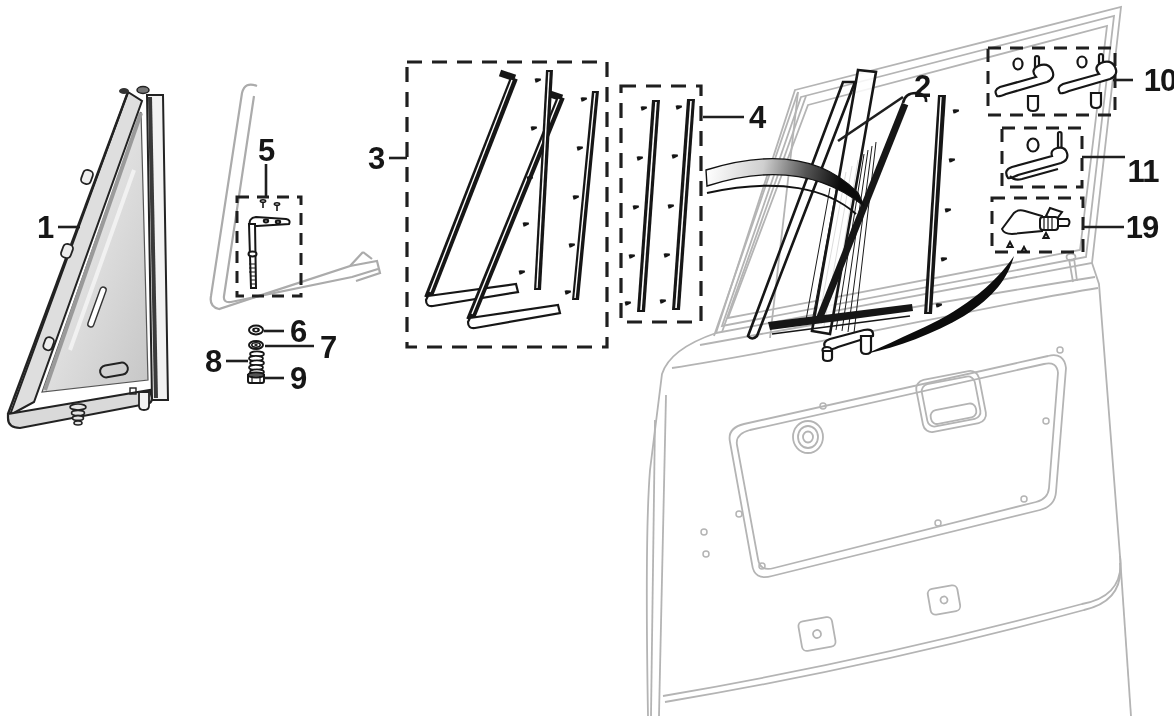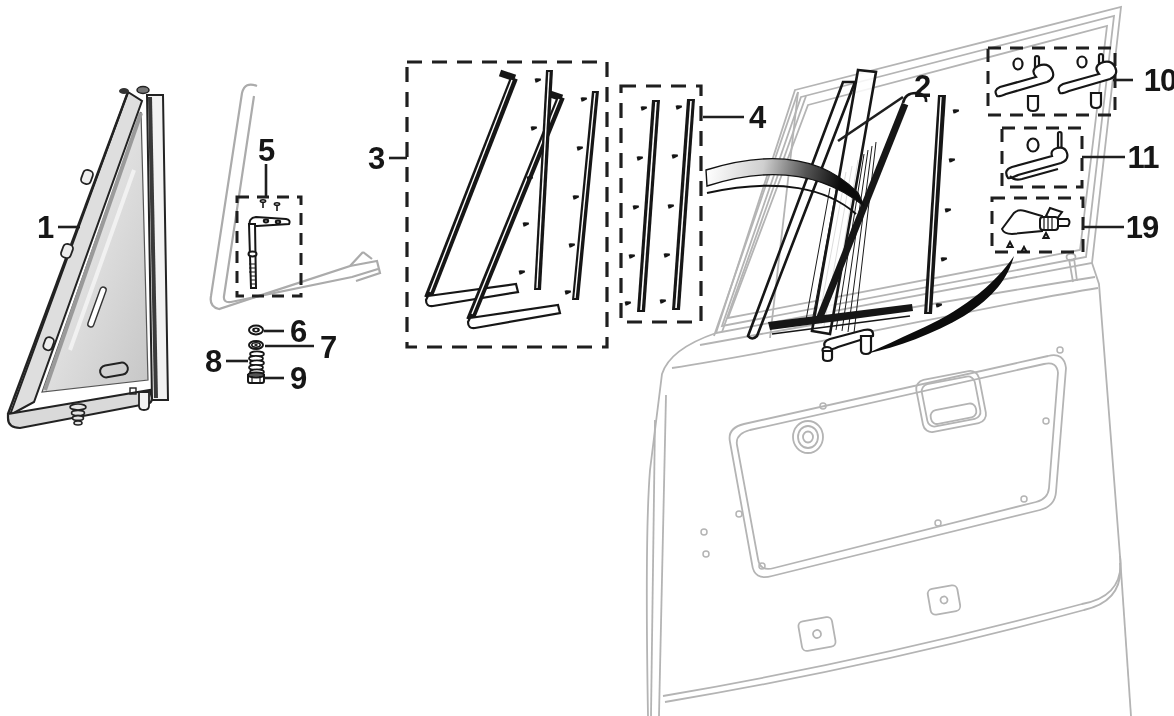--- a/index.html
+++ b/index.html
@@ -357,15 +357,15 @@
 <div class="callout" style="left:45px;top:227px">1</div>
 <div class="callout" style="left:922px;top:86px">2</div>
 <div class="callout" style="left:376px;top:158px">3</div>
 <div class="callout" style="left:757px;top:117px">4</div>
 <div class="callout" style="left:266px;top:150px">5</div>
 <div class="callout" style="left:298px;top:331px">6</div>
 <div class="callout" style="left:328px;top:347px">7</div>
 <div class="callout" style="left:213px;top:361px">8</div>
 <div class="callout" style="left:298px;top:378px">9</div>
 <div class="callout" style="left:1160px;top:80px">10</div>
-<div class="callout" style="left:1143px;top:157px">11</div>
+<div class="callout" style="left:1143px;top:171px">11</div>
 <div class="callout" style="left:1142px;top:227px">19</div>
 </div>
 
 </body></html>

